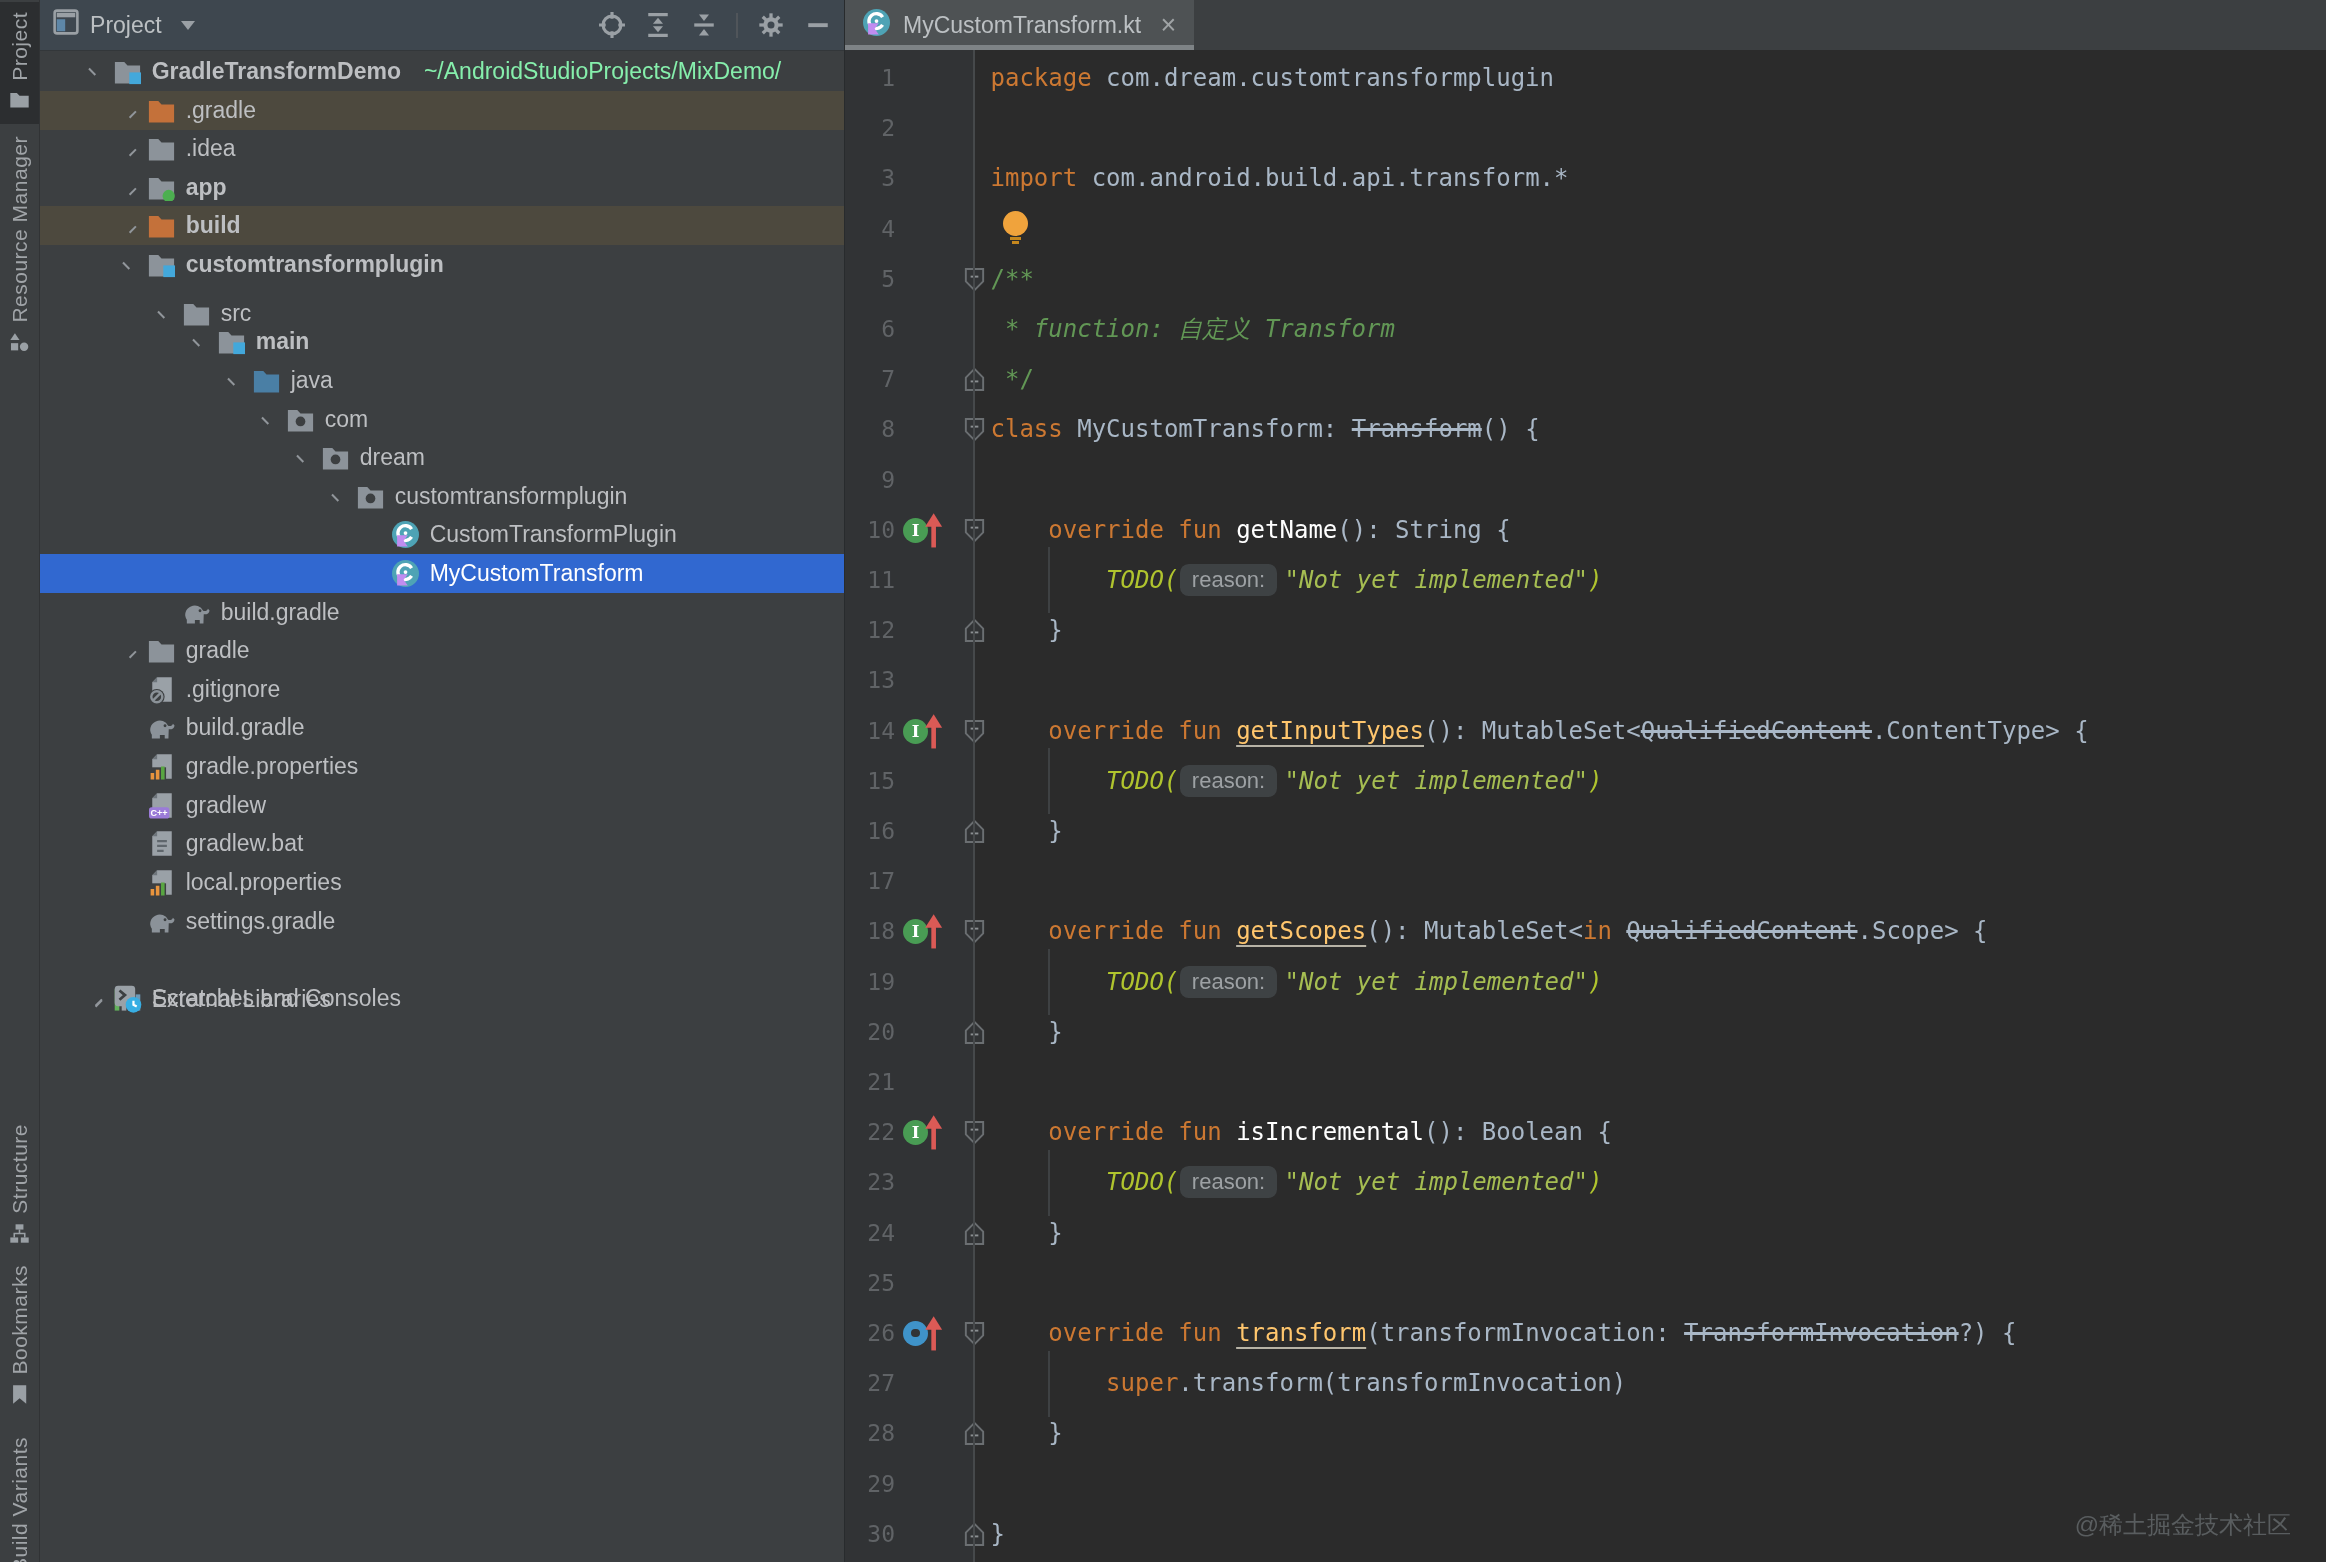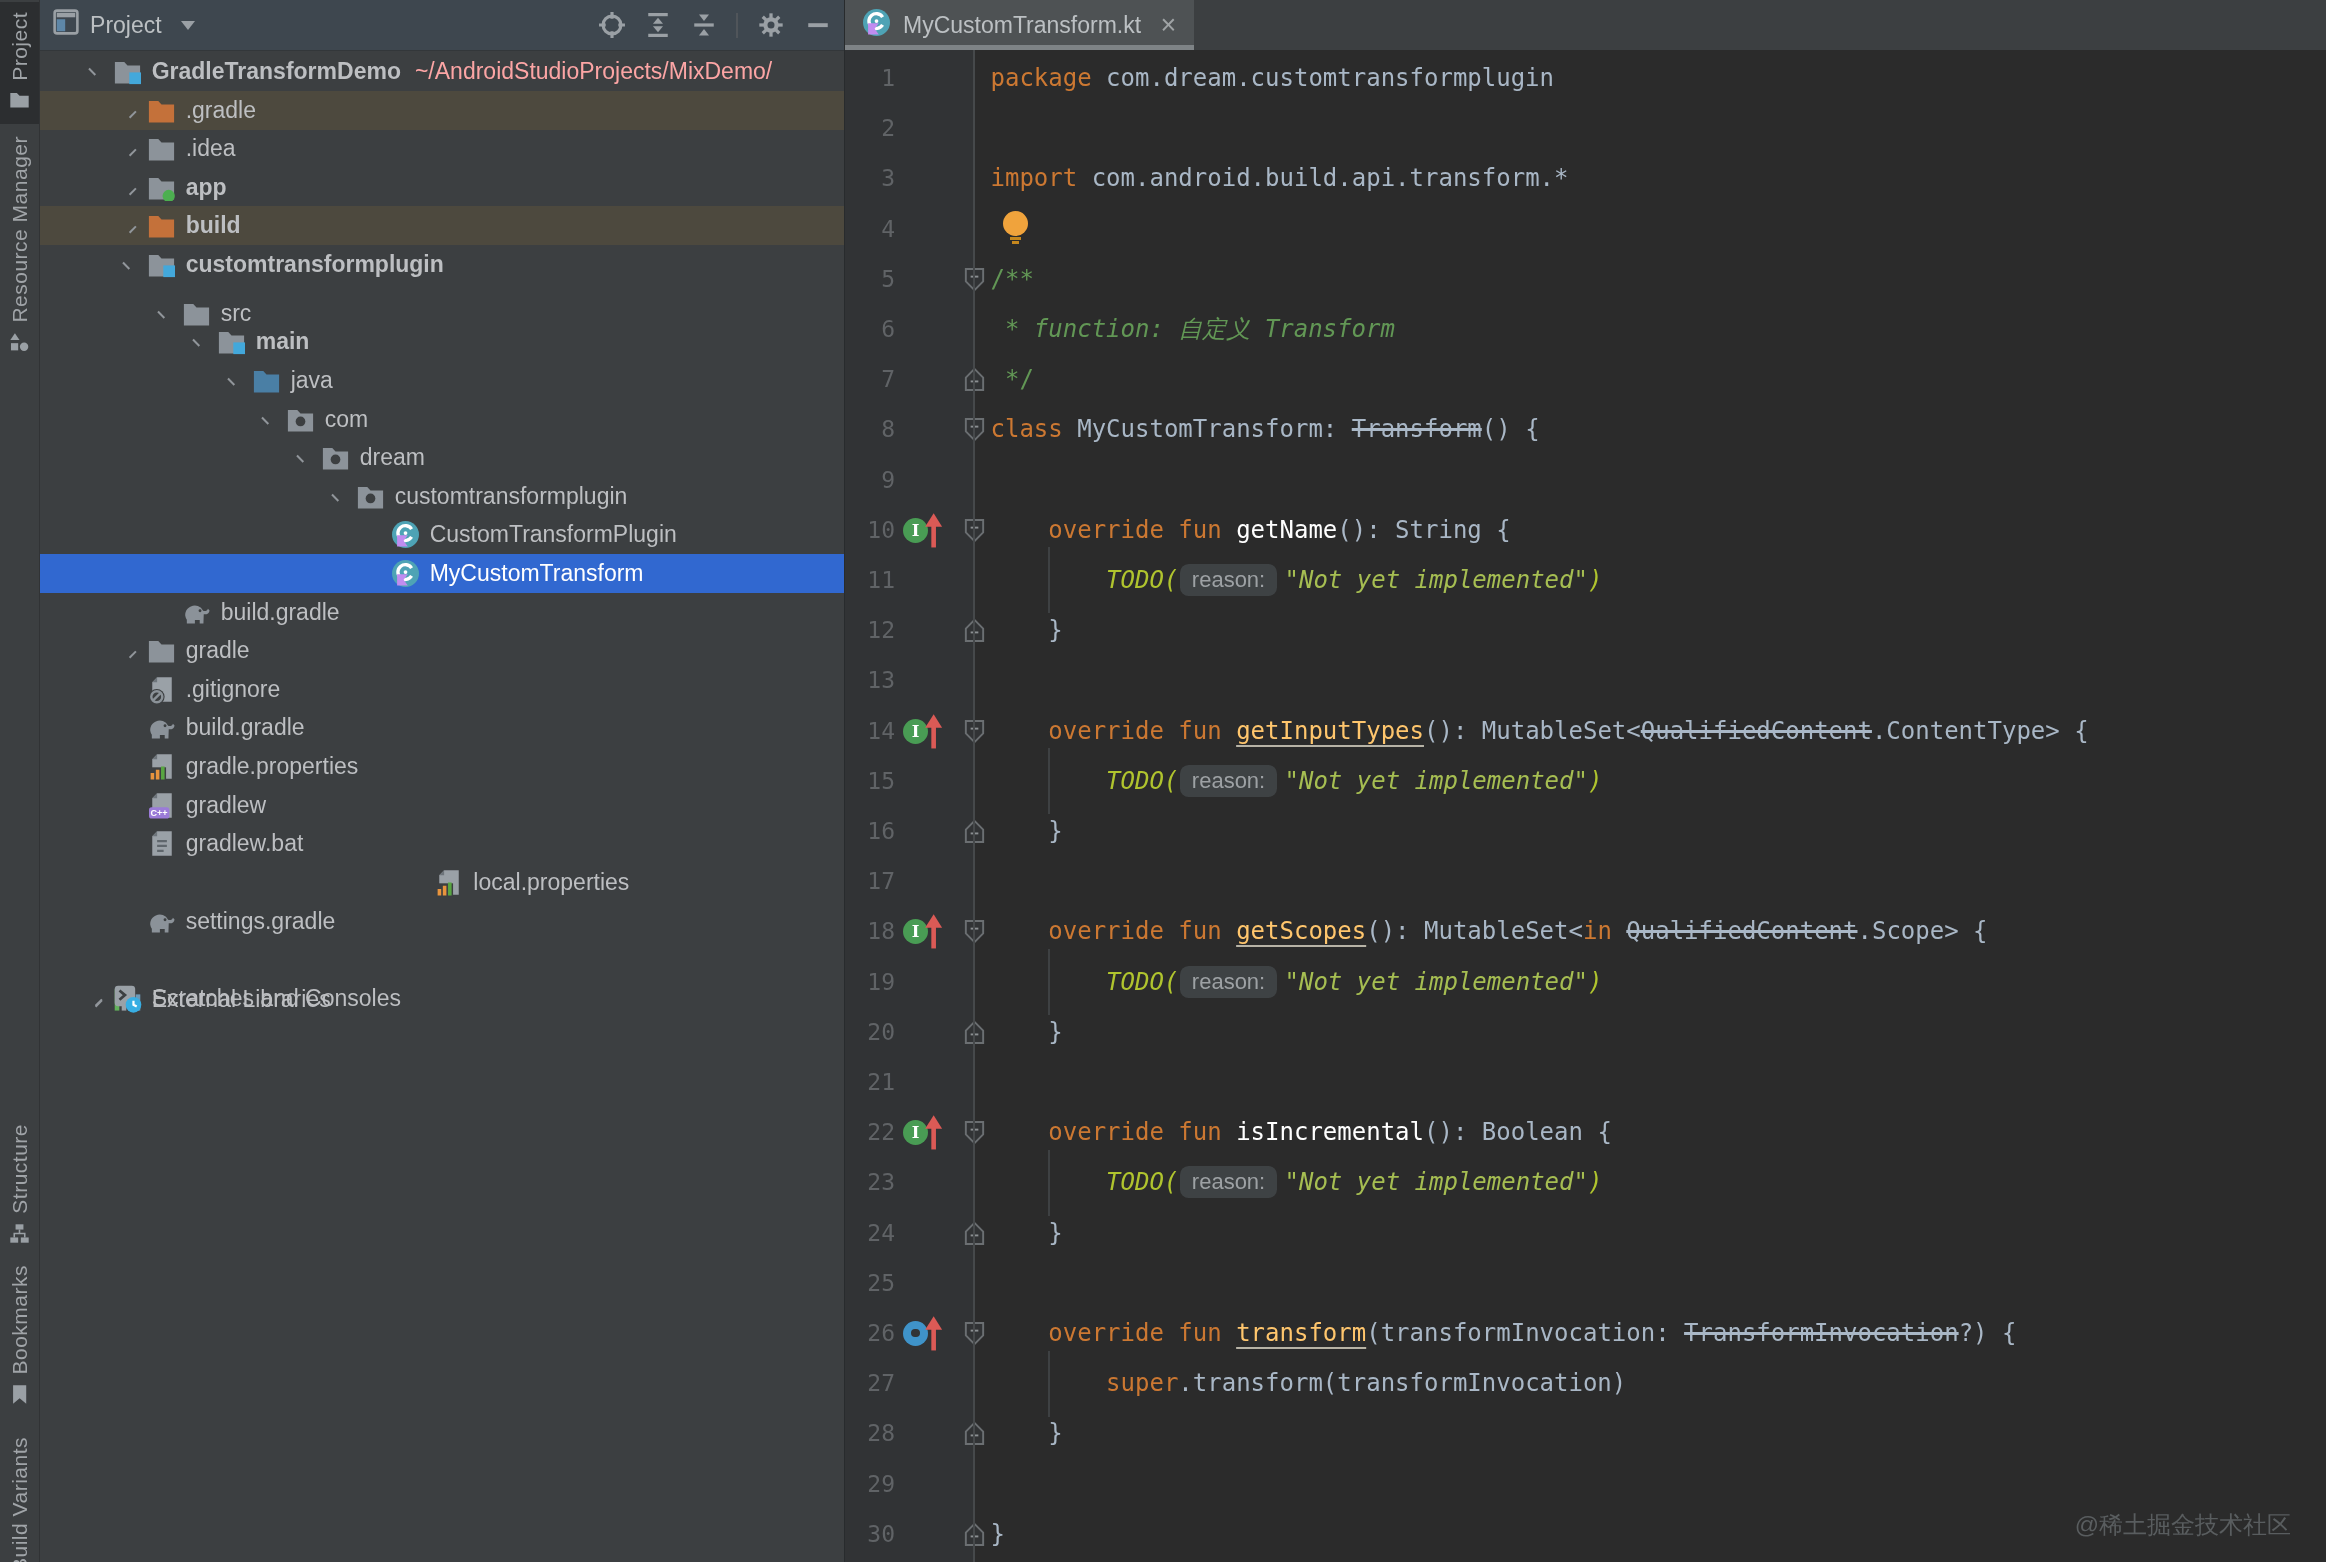--- a/index.html
+++ b/index.html
@@ -22,21 +22,21 @@
   .tw-actions{margin-left:auto;display:flex;align-items:center;gap:19.3px;}
   .tw-actions .act{display:flex;align-items:center;cursor:pointer;}
   .vsep{width:1.9px;height:25px;background:#50555a;}
 
   .tree{position:absolute;top:50px;left:0;right:0;bottom:0;overflow:hidden;}
   .trow{position:absolute;left:0;width:805px;height:39px;display:flex;align-items:center;
         font-size:23px;color:#bdbfc2;white-space:nowrap;overflow:hidden;cursor:pointer;}
   .trow.excluded{background:#4d493e;}
   .trow.selected{background:#3168d0;color:#ffffff;}
   .trow .lbl.b{font-weight:bold;}
-  .trow .sfx{color:#fca5a5;margin-left:14px;}
+  .trow .sfx{color:#86efac;margin-left:23px;}
   .trow .ticon{flex:none;width:29px;display:flex;justify-content:center;margin-right:9.7px;}
   .chev{flex:none;width:35px;height:39px;position:relative;}
   .chev i{position:absolute;left:12.6px;top:14.5px;width:8.7px;height:8.7px;border-right:2.4px solid #9196​9b;
           border-right-color:#91969b;border-bottom:2.4px solid #91969b;}
   .chev.right i{transform:rotate(-45deg);}
   .chev.down i{transform:rotate(45deg);left:12.6px;top:11.6px;}
 
   
   .editor{position:absolute;left:844px;top:0;width:1483px;height:100%;background:#2b2b2b;border-left:1px solid #282b2d;}
   .tabbar{position:absolute;top:0;left:0;right:0;height:50px;background:#3c3f41;}
@@ -412,21 +412,21 @@
           <span class="chev right"></span>
           <span class="ticon">
             <svg width="26" height="29" viewBox="0 0 16 17">
               <path d="M5 1h9v15H2V4z" fill="#9AA1A7"></path>
               <path d="M5 1v3H2z" fill="#6E757B"></path>
               <path d="M5 7h6M5 10h6M5 13h4" stroke="#5f666c" stroke-width="1.4"></path>
             </svg>
           </span>
           <span class="lbl">gradlew.bat</span>
         </div>
-        <div class="trow" style="top: 813px; padding-left: 73px; justify-content: center;">
+        <div class="trow" style="top: 813px; padding-left: 73px;">
           <span class="chev right"></span>
           <span class="ticon">
             <svg width="26" height="29" viewBox="0 0 16 17">
               <path d="M5 1h9v15H2V4z" fill="#9AA1A7"></path>
               <path d="M5 1v3H2z" fill="#6E757B"></path>
               <rect x="0" y="9" width="10.5" height="8" fill="#3c3f41"></rect>
               <rect x="1" y="12.5" width="2.2" height="4" fill="#E8943D"></rect>
               <rect x="4.2" y="10.5" width="2.2" height="6" fill="#E8943D"></rect>
               <rect x="7.4" y="8.5" width="2.2" height="8" fill="#58A642"></rect>
             </svg>

